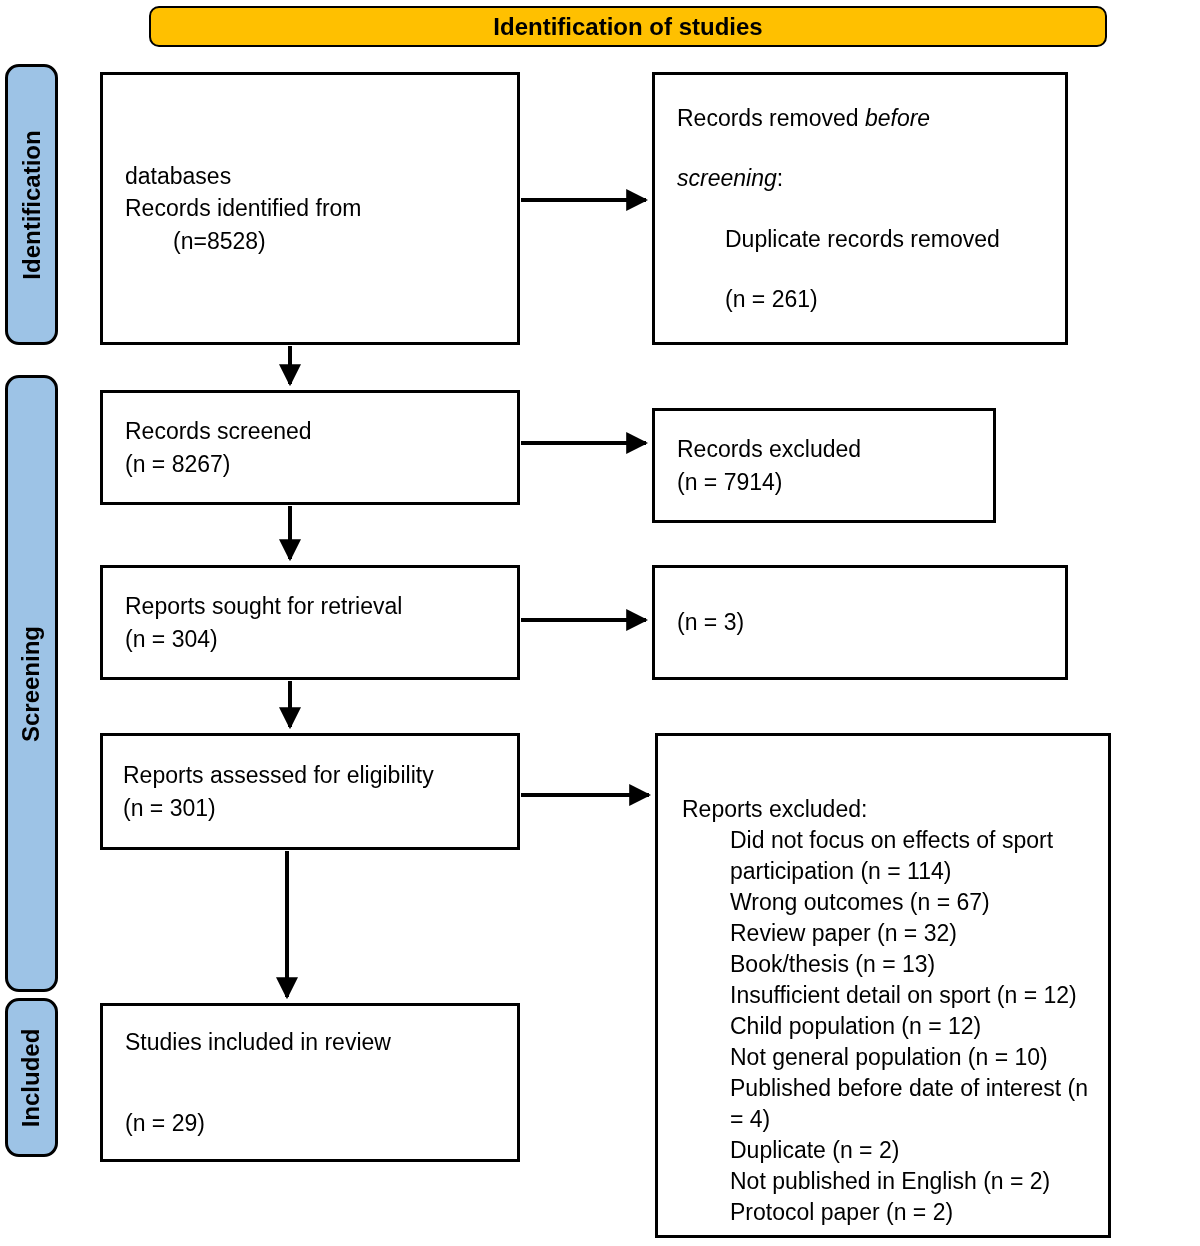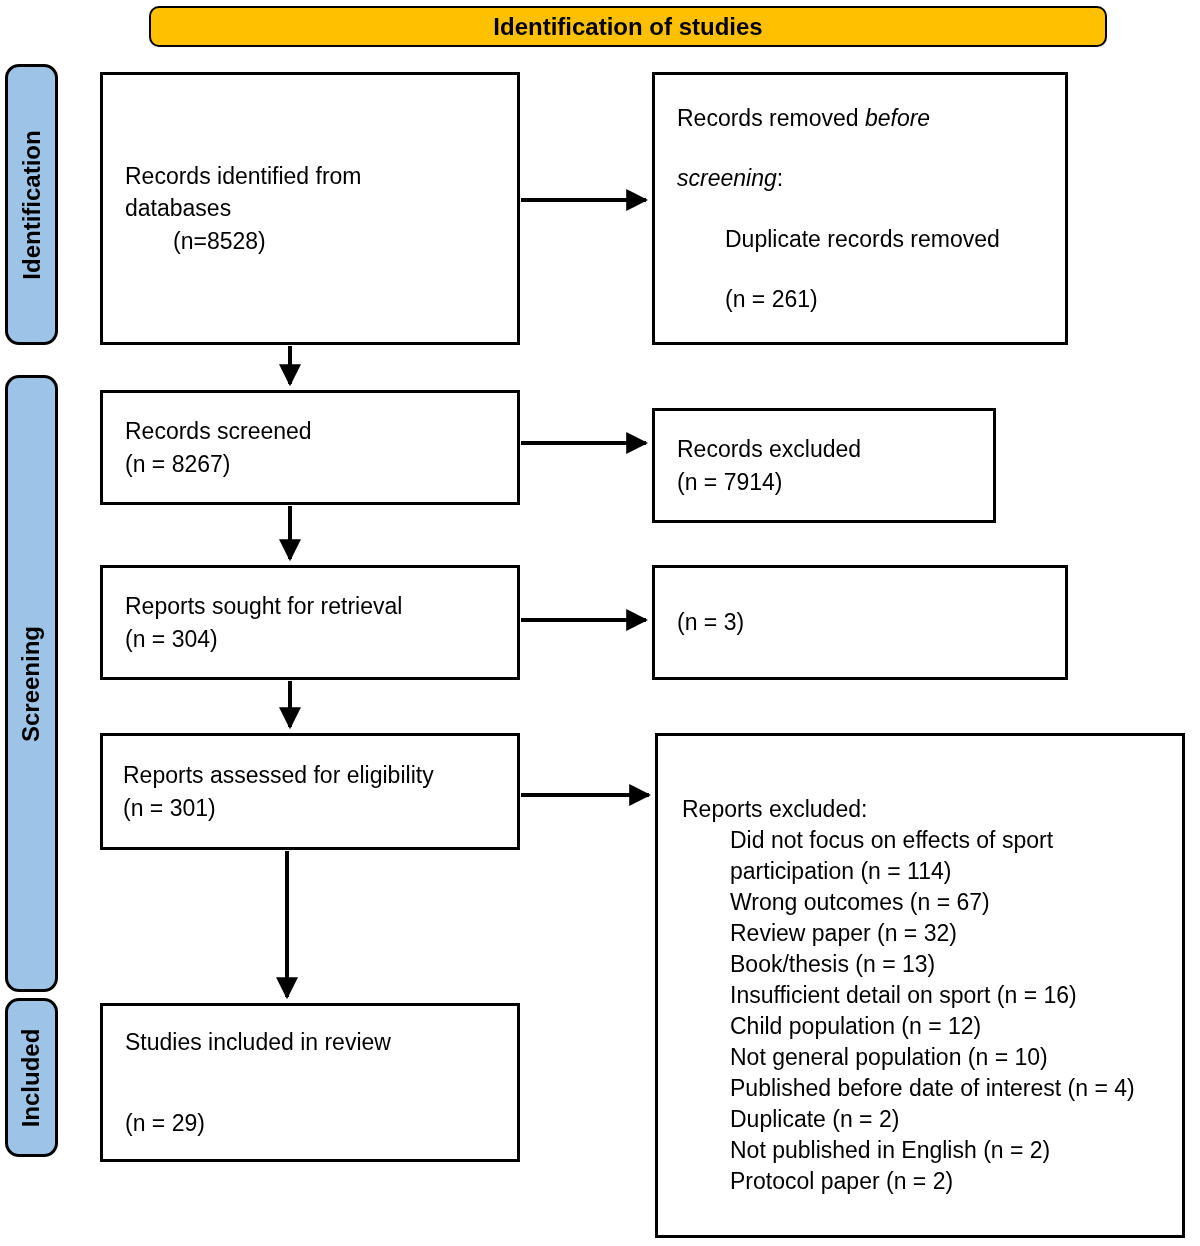--- a/index.html
+++ b/index.html
@@ -69,21 +69,21 @@
   .box .indent { padding-left: 48px; }
   .it { font-style: italic; }
 
   .box-identified      { left: 100px; top: 72px;   width: 420px; height: 273px; }
   .box-removed         { left: 652px; top: 72px;   width: 416px; height: 273px; gap: 28px; }
   .box-screened        { left: 100px; top: 390px;  width: 420px; height: 115px; }
   .box-excluded-rec    { left: 652px; top: 408px;  width: 344px; height: 115px; }
   .box-sought          { left: 100px; top: 565px;  width: 420px; height: 115px; }
   .box-not-retrieved   { left: 652px; top: 565px;  width: 416px; height: 115px; }
   .box-assessed        { left: 100px; top: 733px;  width: 420px; height: 117px; padding-left: 20px; }
-  .box-reports-excl    { left: 655px; top: 733px;  width: 530px; height: 505px;
+  .box-reports-excl    { left: 655px; top: 733px;  width: 456px; height: 505px;
                          justify-content: flex-start; padding: 58px 8px 0 24px;
                          line-height: 31px; }
   .box-included        { left: 100px; top: 1003px; width: 420px; height: 159px; gap: 48px; }
 
   .arrows {
     position: absolute;
     left: 0; top: 0;
     width: 1200px; height: 1246px;
     pointer-events: none;
   }
@@ -102,22 +102,22 @@
     <span>Identification</span>
   </div>
   <div class="stage screening">
     <span>Screening</span>
   </div>
   <div class="stage included">
     <span>Included</span>
   </div>
 
   <div class="box box-identified">
+    <div>databases</div>
     <div>Records identified from</div>
-    <div>databases</div>
     <div class="indent">(n=8528)</div>
   </div>
 
   <div class="box box-removed">
     <div><span>Records removed</span> <span class="it">before</span></div>
     <div><span class="it">screening</span><span>:</span></div>
     <div class="indent">Duplicate records removed</div>
     <div class="indent">(n = 261)</div>
   </div>
 
@@ -144,21 +144,21 @@
     <div>Reports assessed for eligibility</div>
     <div>(n = 301)</div>
   </div>
 
   <div class="box box-reports-excl">
     <div>Reports excluded:</div>
     <div class="indent">Did not focus on effects of sport participation (n = 114)</div>
     <div class="indent">Wrong outcomes (n = 67)</div>
     <div class="indent">Review paper (n = 32)</div>
     <div class="indent">Book/thesis (n = 13)</div>
-    <div class="indent">Insufficient detail on sport (n = 16)</div>
+    <div class="indent">Insufficient detail on sport (n = 12)</div>
     <div class="indent">Child population (n = 12)</div>
     <div class="indent">Not general population (n = 10)</div>
     <div class="indent">Published before date of interest (n = 4)</div>
     <div class="indent">Duplicate (n = 2)</div>
     <div class="indent">Not published in English (n = 2)</div>
     <div class="indent">Protocol paper (n = 2)</div>
   </div>
 
   <div class="box box-included">
     <div>Studies included in review</div>

